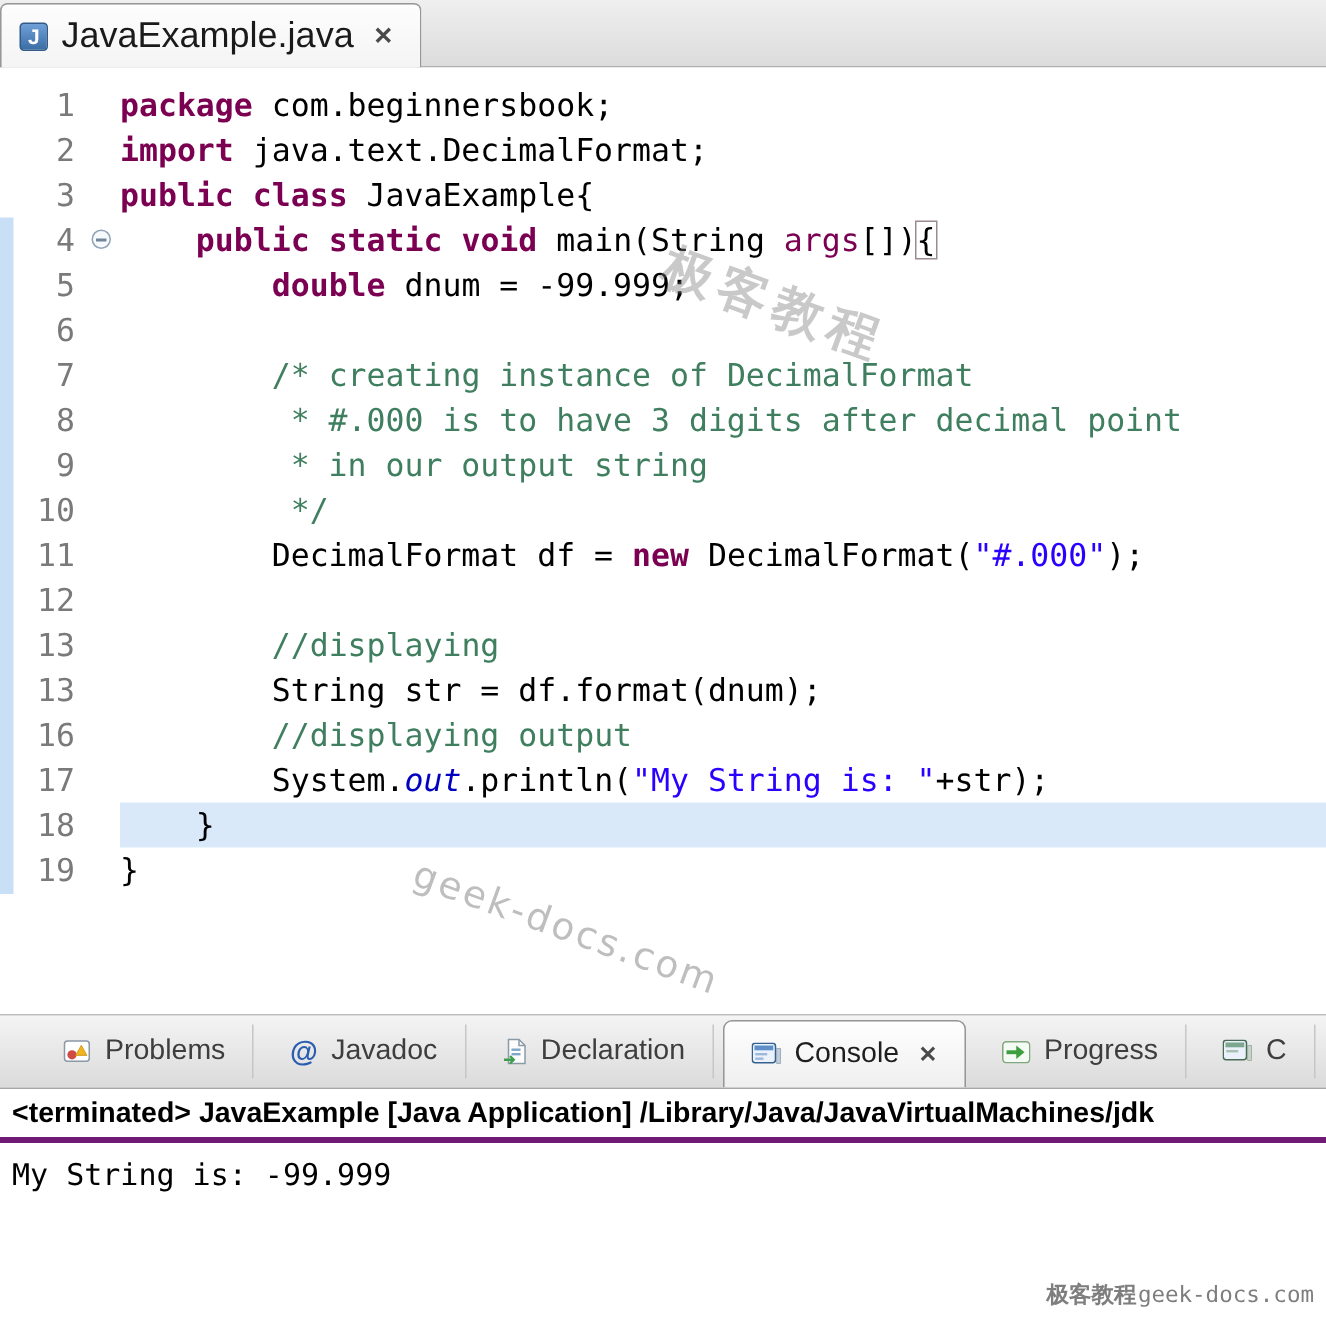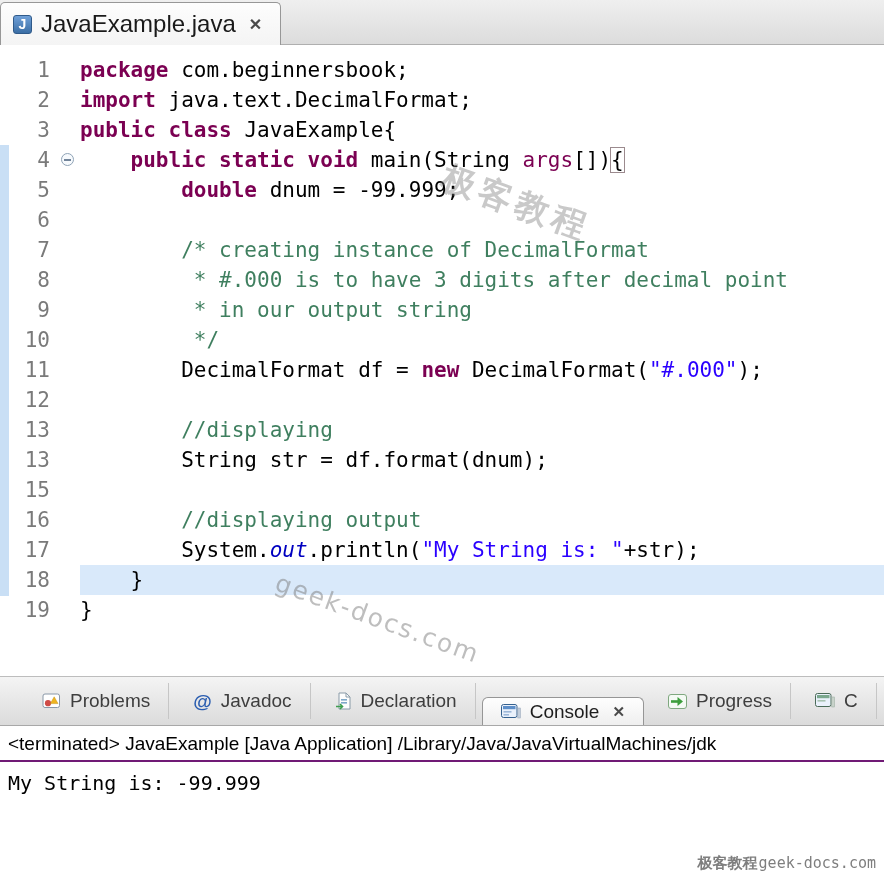--- a/index.html
+++ b/index.html
@@ -54,30 +54,30 @@
   .wm-footer .en { font-family:"DejaVu Sans Mono",monospace; }
 
   
   .bottom-strip { position:absolute; top:676px; left:0; right:0; height:50px;
     background:linear-gradient(#F4F4F4,#DBDBDB);
     border-top:1px solid #BDBDBD; border-bottom:1px solid #A8A8A8;
     display:flex; align-items:center; overflow:hidden; white-space:nowrap;padding-left:21px; }
   .btab { display:flex; align-items:center; gap:9px; padding:0 18px; margin:0 3px;
     font-size:19px; color:#3E3E3E; align-self:center; height:36px;
     border-right:1px solid #C6C6C6; flex:none; }
-  .btab.active { align-self:flex-end; height:28px; color:#1E1E1E;
+  .btab.active { align-self:flex-end; height:45px; color:#1E1E1E;
     background:linear-gradient(#FEFEFE,#EFEFEF);
     border:1px solid #969696; border-bottom:none; border-radius:6px 6px 0 0; }
   .tab-icon { display:inline-flex; align-items:center; }
   .btab .tab-close { font-size:15px; }
 
   
   .console-header { position:absolute; top:727px; left:0; right:0; height:35px;
-    background:#fff; border-bottom:2px solid #701a75; display:flex; align-items:center;
-    padding:0 8px; font-size:19px; color:#000; white-space:nowrap; overflow:hidden; }
+    background:#fff; border-bottom:4px solid #701a75; display:flex; align-items:center;
+    padding:0 8px; font-size:19px; color:#000; white-space:nowrap; overflow:hidden;font-weight:bold; }
   .console-output { position:absolute; top:763px; left:0; right:0; bottom:0;
     background:#fff; padding:6px 8px; font:20px/28px "DejaVu Sans Mono",monospace; color:#000;
     white-space:pre; }
 </style>
 </head>
 <body>
 
 <div class="top-strip">
   <div class="editor-tab">
     <span class="java-file-icon">J</span>
@@ -155,25 +155,20 @@
         <span class="ln">13</span>
         <span class="fold-col"></span>
         <span class="code-text"><span class="pl">        </span><span class="cm">//displaying</span></span>
       </div>
       <div class="code-row">
         <span class="ln">13</span>
         <span class="fold-col"></span>
         <span class="code-text"><span class="pl">        String str = df.format(dnum);</span></span>
       </div>
       <div class="code-row">
-        <span class="ln">15</span>
-        <span class="fold-col"></span>
-        <span class="code-text"><span class="pl"></span></span>
-      </div>
-      <div class="code-row">
         <span class="ln">16</span>
         <span class="fold-col"></span>
         <span class="code-text"><span class="pl">        </span><span class="cm">//displaying output</span></span>
       </div>
       <div class="code-row">
         <span class="ln">17</span>
         <span class="fold-col"></span>
         <span class="code-text"><span class="pl">        System.</span><span class="fld">out</span><span class="pl">.println(</span><span class="st">"My String is: "</span><span class="pl">+str);</span></span>
       </div>
       <div class="code-row">

